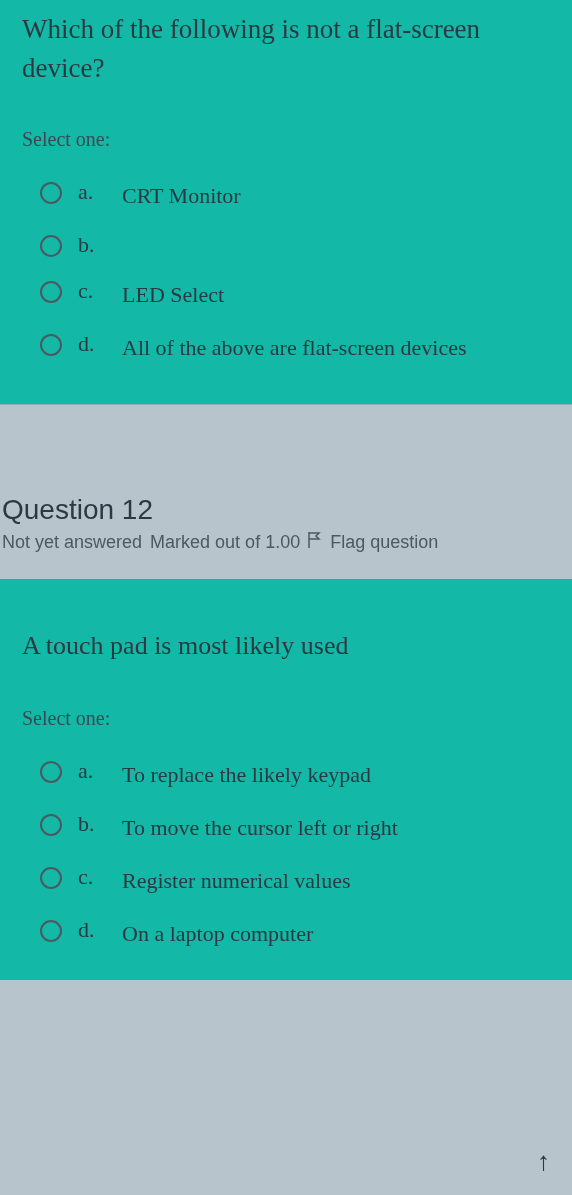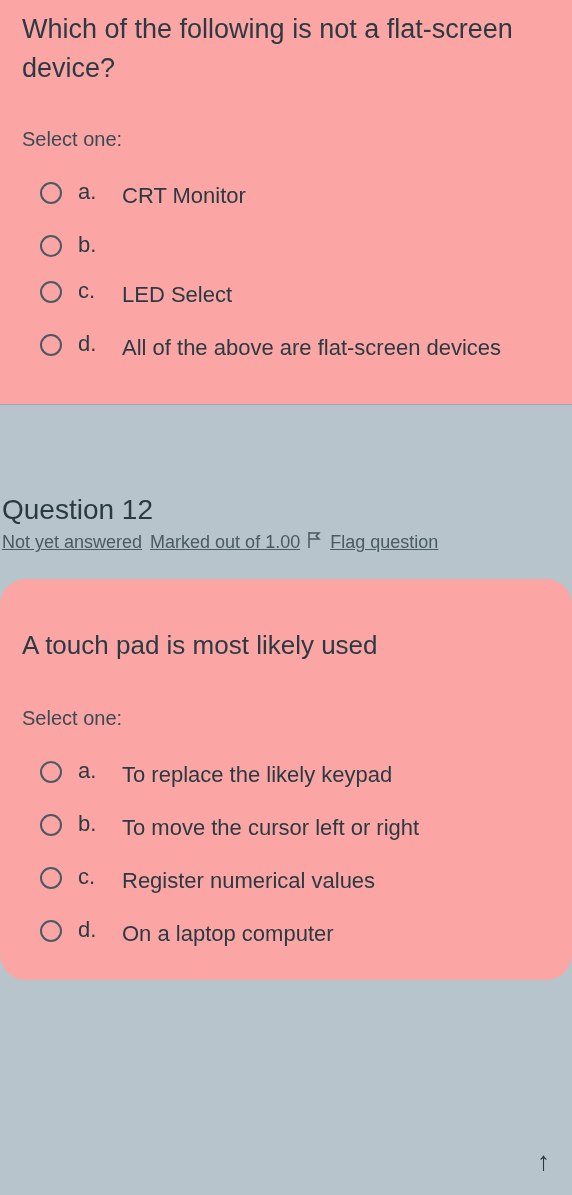--- a/index.html
+++ b/index.html
@@ -6,23 +6,24 @@
   body {
     width: 572px;
     height: 1195px;
     background: #b8c4cb;
     font-family: "Segoe UI", Arial, sans-serif;
     color: #2a3a42;
     overflow: hidden;
     position: relative;
   }
   .question-block {
-    background: #fca5a5;
+    background: #14b8a6;
     padding: 18px 22px 30px 22px;
     margin-bottom: 0;
+    font-family: Liberation Serif, serif;
   }
   .q1 { padding-top: 10px; }
   .question-text {
     font-size: 27px;
     font-weight: 500;
     line-height: 1.45;
     color: #2b3a42;
     margin-bottom: 40px;
   }
   .select-label {
@@ -71,29 +72,27 @@
     color: #2a3a42;
     margin-bottom: 6px;
   }
   .meta-row {
     font-size: 18px;
     color: #4a5a62;
     display: flex;
     align-items: center;
     gap: 8px;
     flex-wrap: wrap;
-    text-decoration: underline;
   }
   .flag-icon {
     display: inline-block;
   }
   .q2 {
     margin-top: 18px;
     padding: 48px 22px 20px 22px;
-    border-radius: 26px;
   }
   .q2 .question-text { font-size: 26px; margin-bottom: 42px;}
   .scroll-top {
     position: absolute;
     bottom: 18px;
     right: 22px;
     font-size: 26px;
     color: #2a3a42;
   }
 </style>

